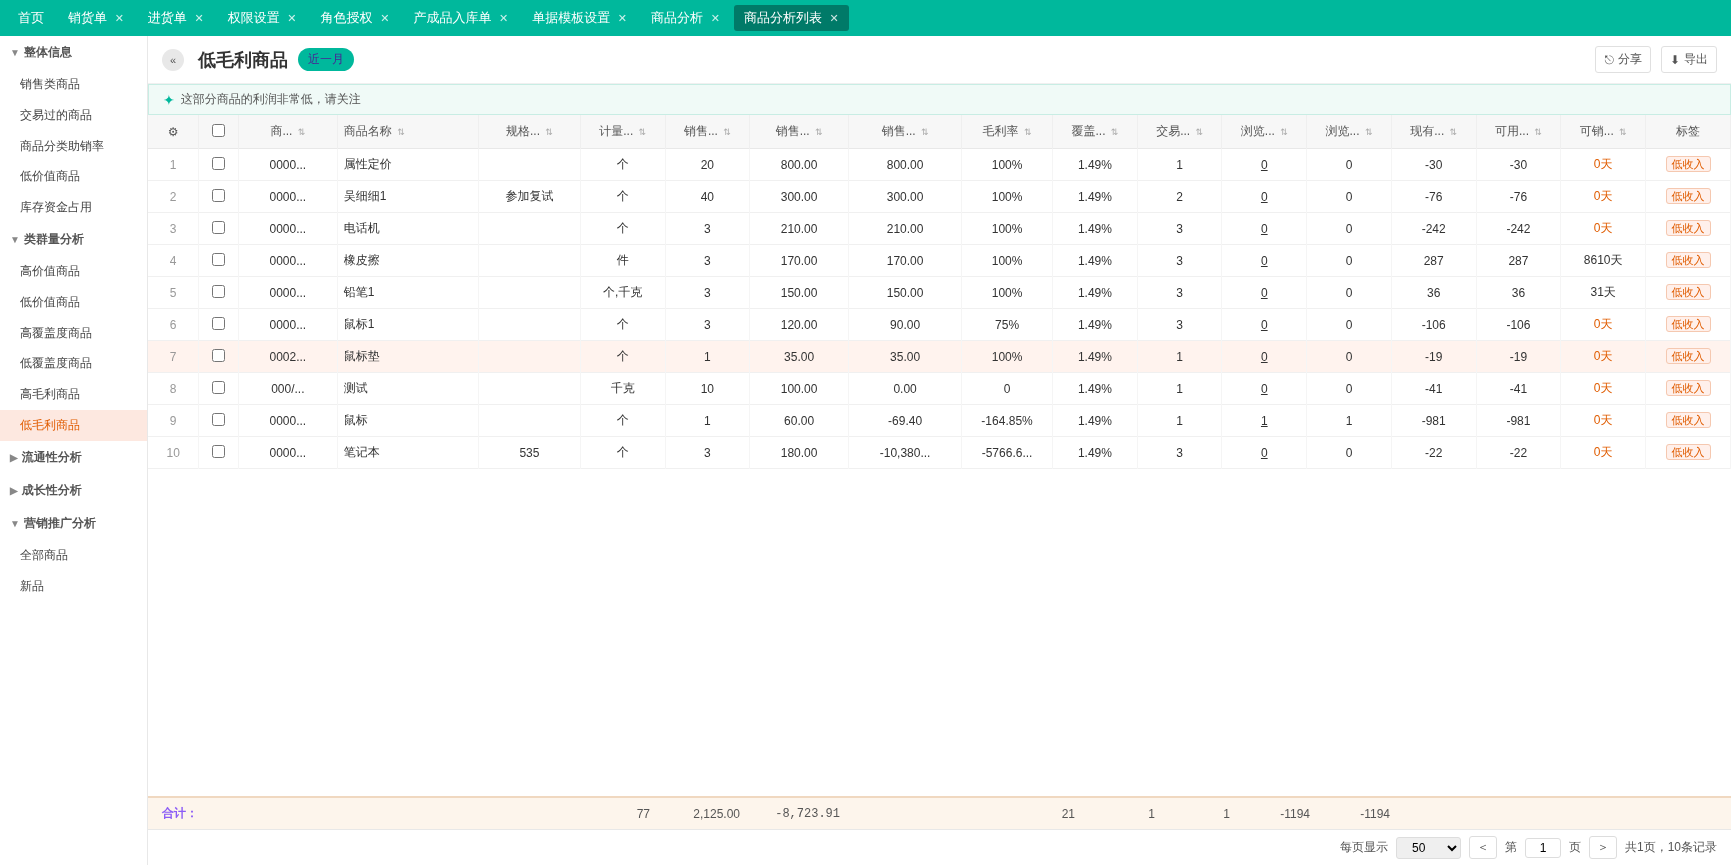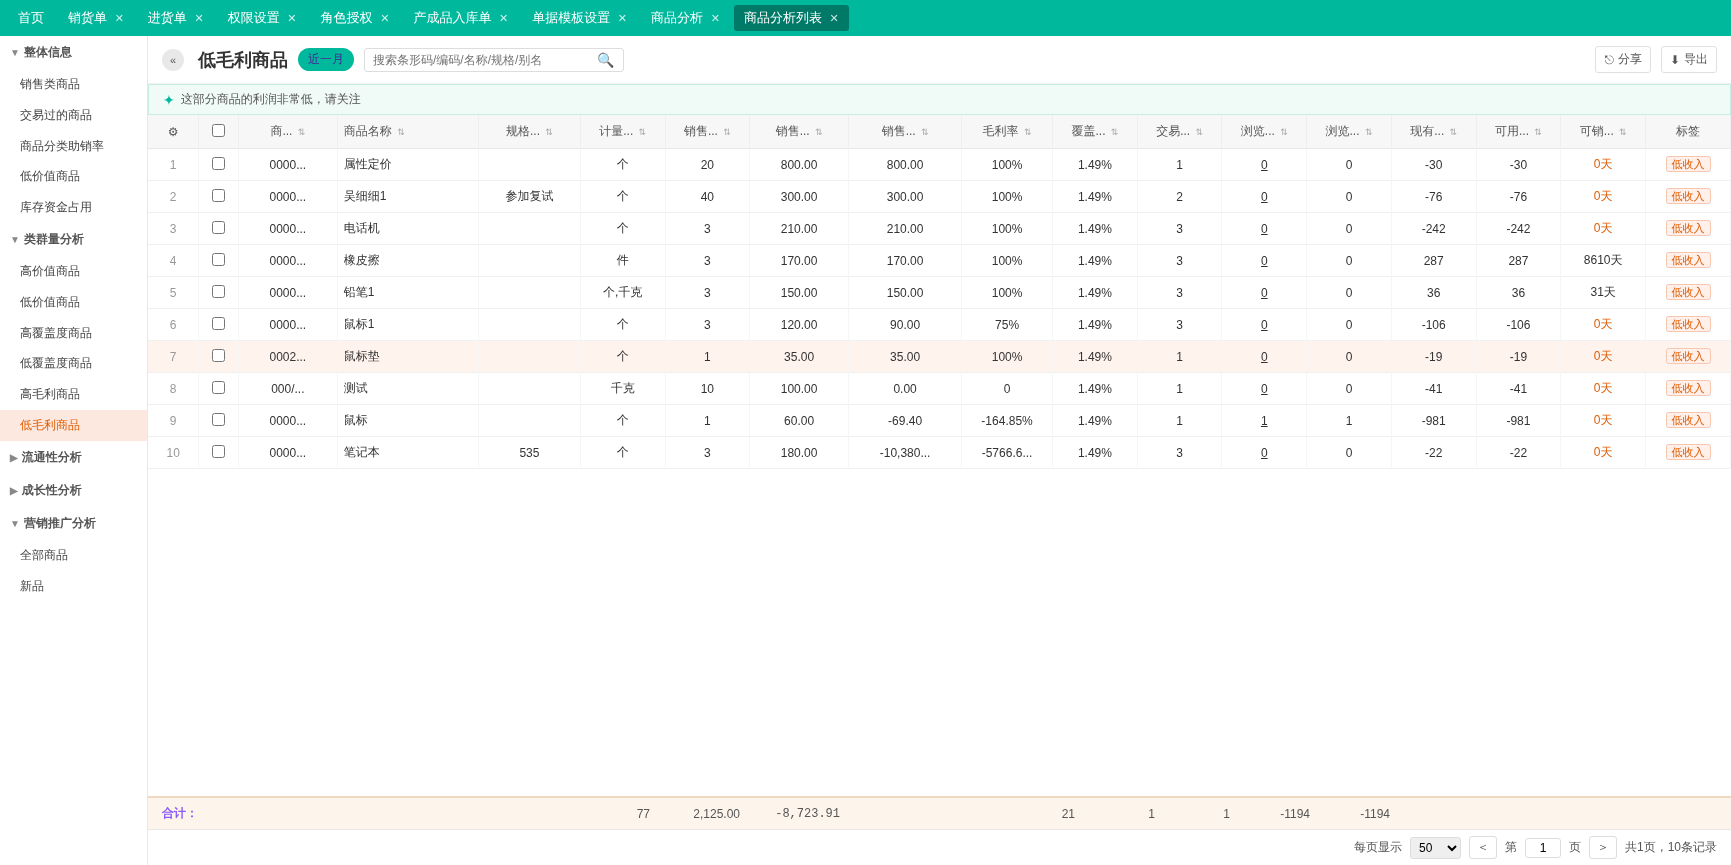--- a/index.html
+++ b/index.html
@@ -226,21 +226,21 @@
       gap: 8px;
       border-top: 1px solid #e8e8e8;
       background: #fff;
       flex-shrink: 0;
       font-size: 12px;
       color: #555;
     }
     .page-size-select {
       border: 1px solid #ddd;
       border-radius: 3px;
-      padding: 2px 4px;
+      padding: 2px 11px;
       font-size: 12px;
       cursor: pointer;
     }
     .page-btn {
       border: 1px solid #ddd;
       background: #fff;
       padding: 2px 7px;
       border-radius: 3px;
       cursor: pointer;
       font-size: 12px;
@@ -333,24 +333,20 @@
     <div class="sidebar-item">全部商品</div>
     <div class="sidebar-item">新品</div>
   </aside>
 
   <div class="content-area">
 
     <div class="page-header">
       <div class="collapse-btn">«</div>
       <span class="page-title">低毛利商品</span>
       <button class="time-filter-btn">近一月</button>
-      <div class="search-box">
-        <input type="text" placeholder="搜索条形码/编码/名称/规格/别名" style="">
-        <span class="search-icon">🔍</span>
-      </div>
       <div class="header-actions">
         <button class="action-btn">
           <span>⎋</span>
           <span>分享</span>
         </button>
         <button class="action-btn">
           <span>⬇</span>
           <span>导出</span>
         </button>
       </div>

